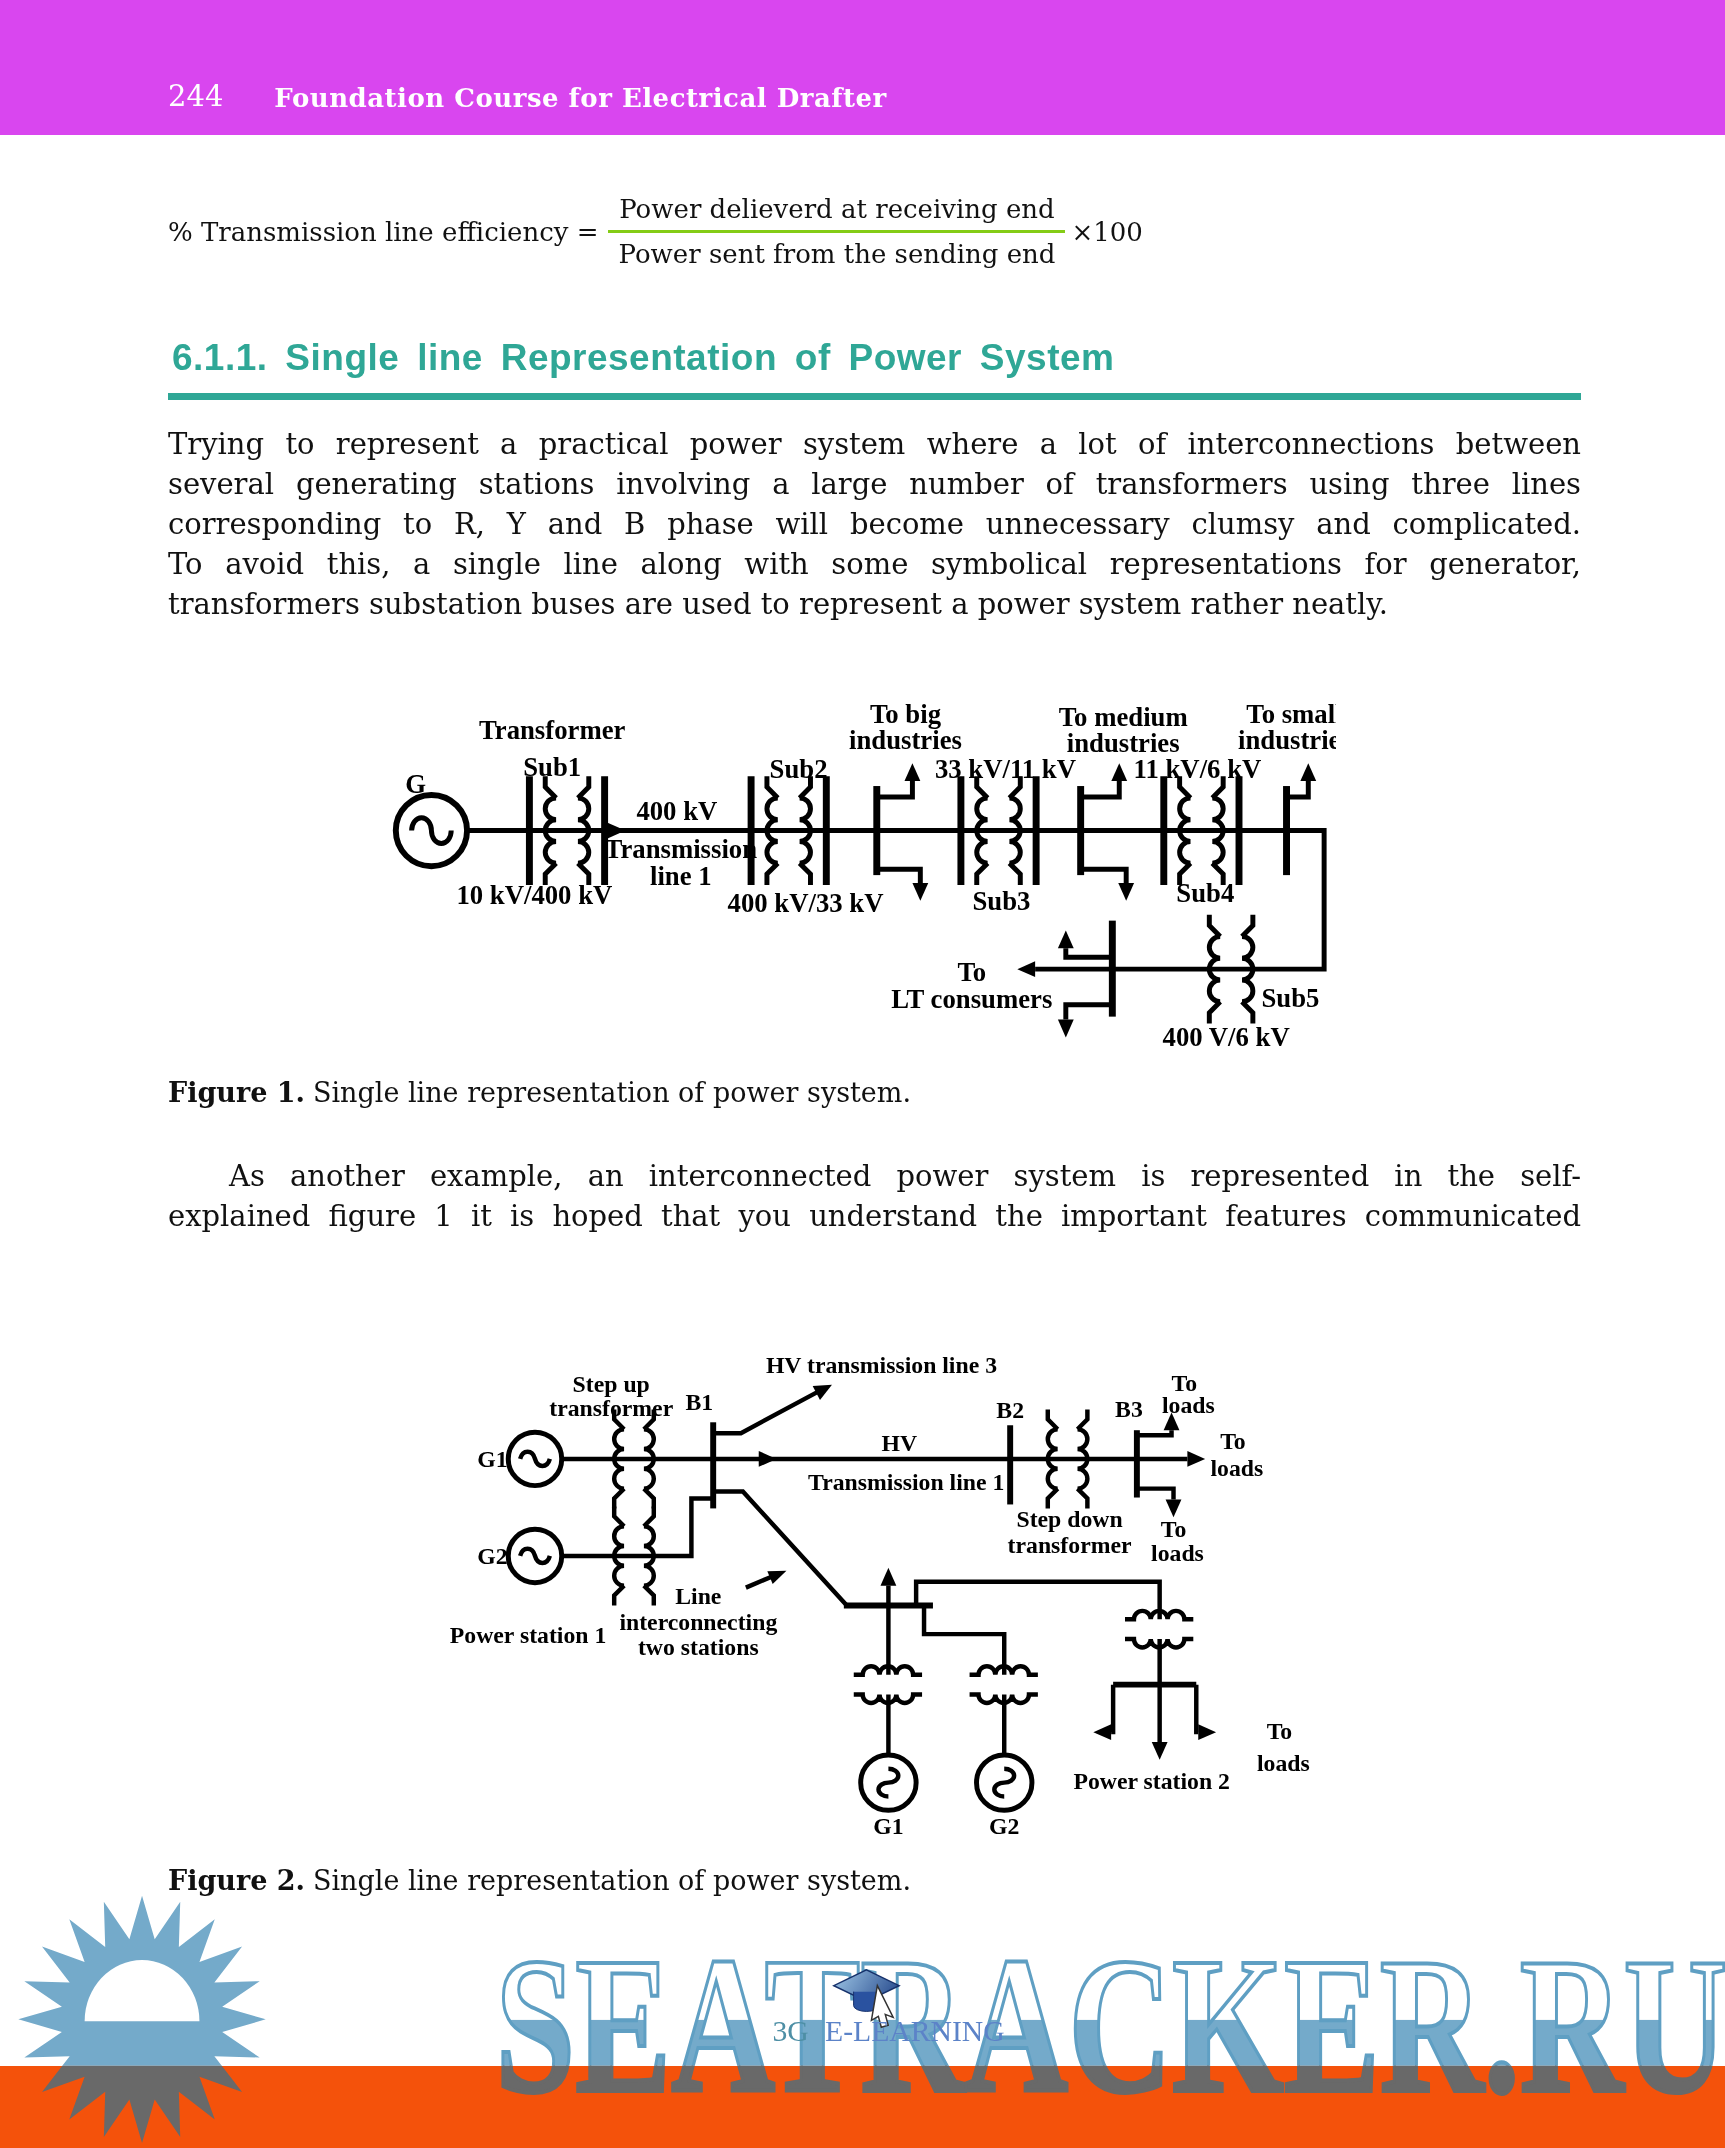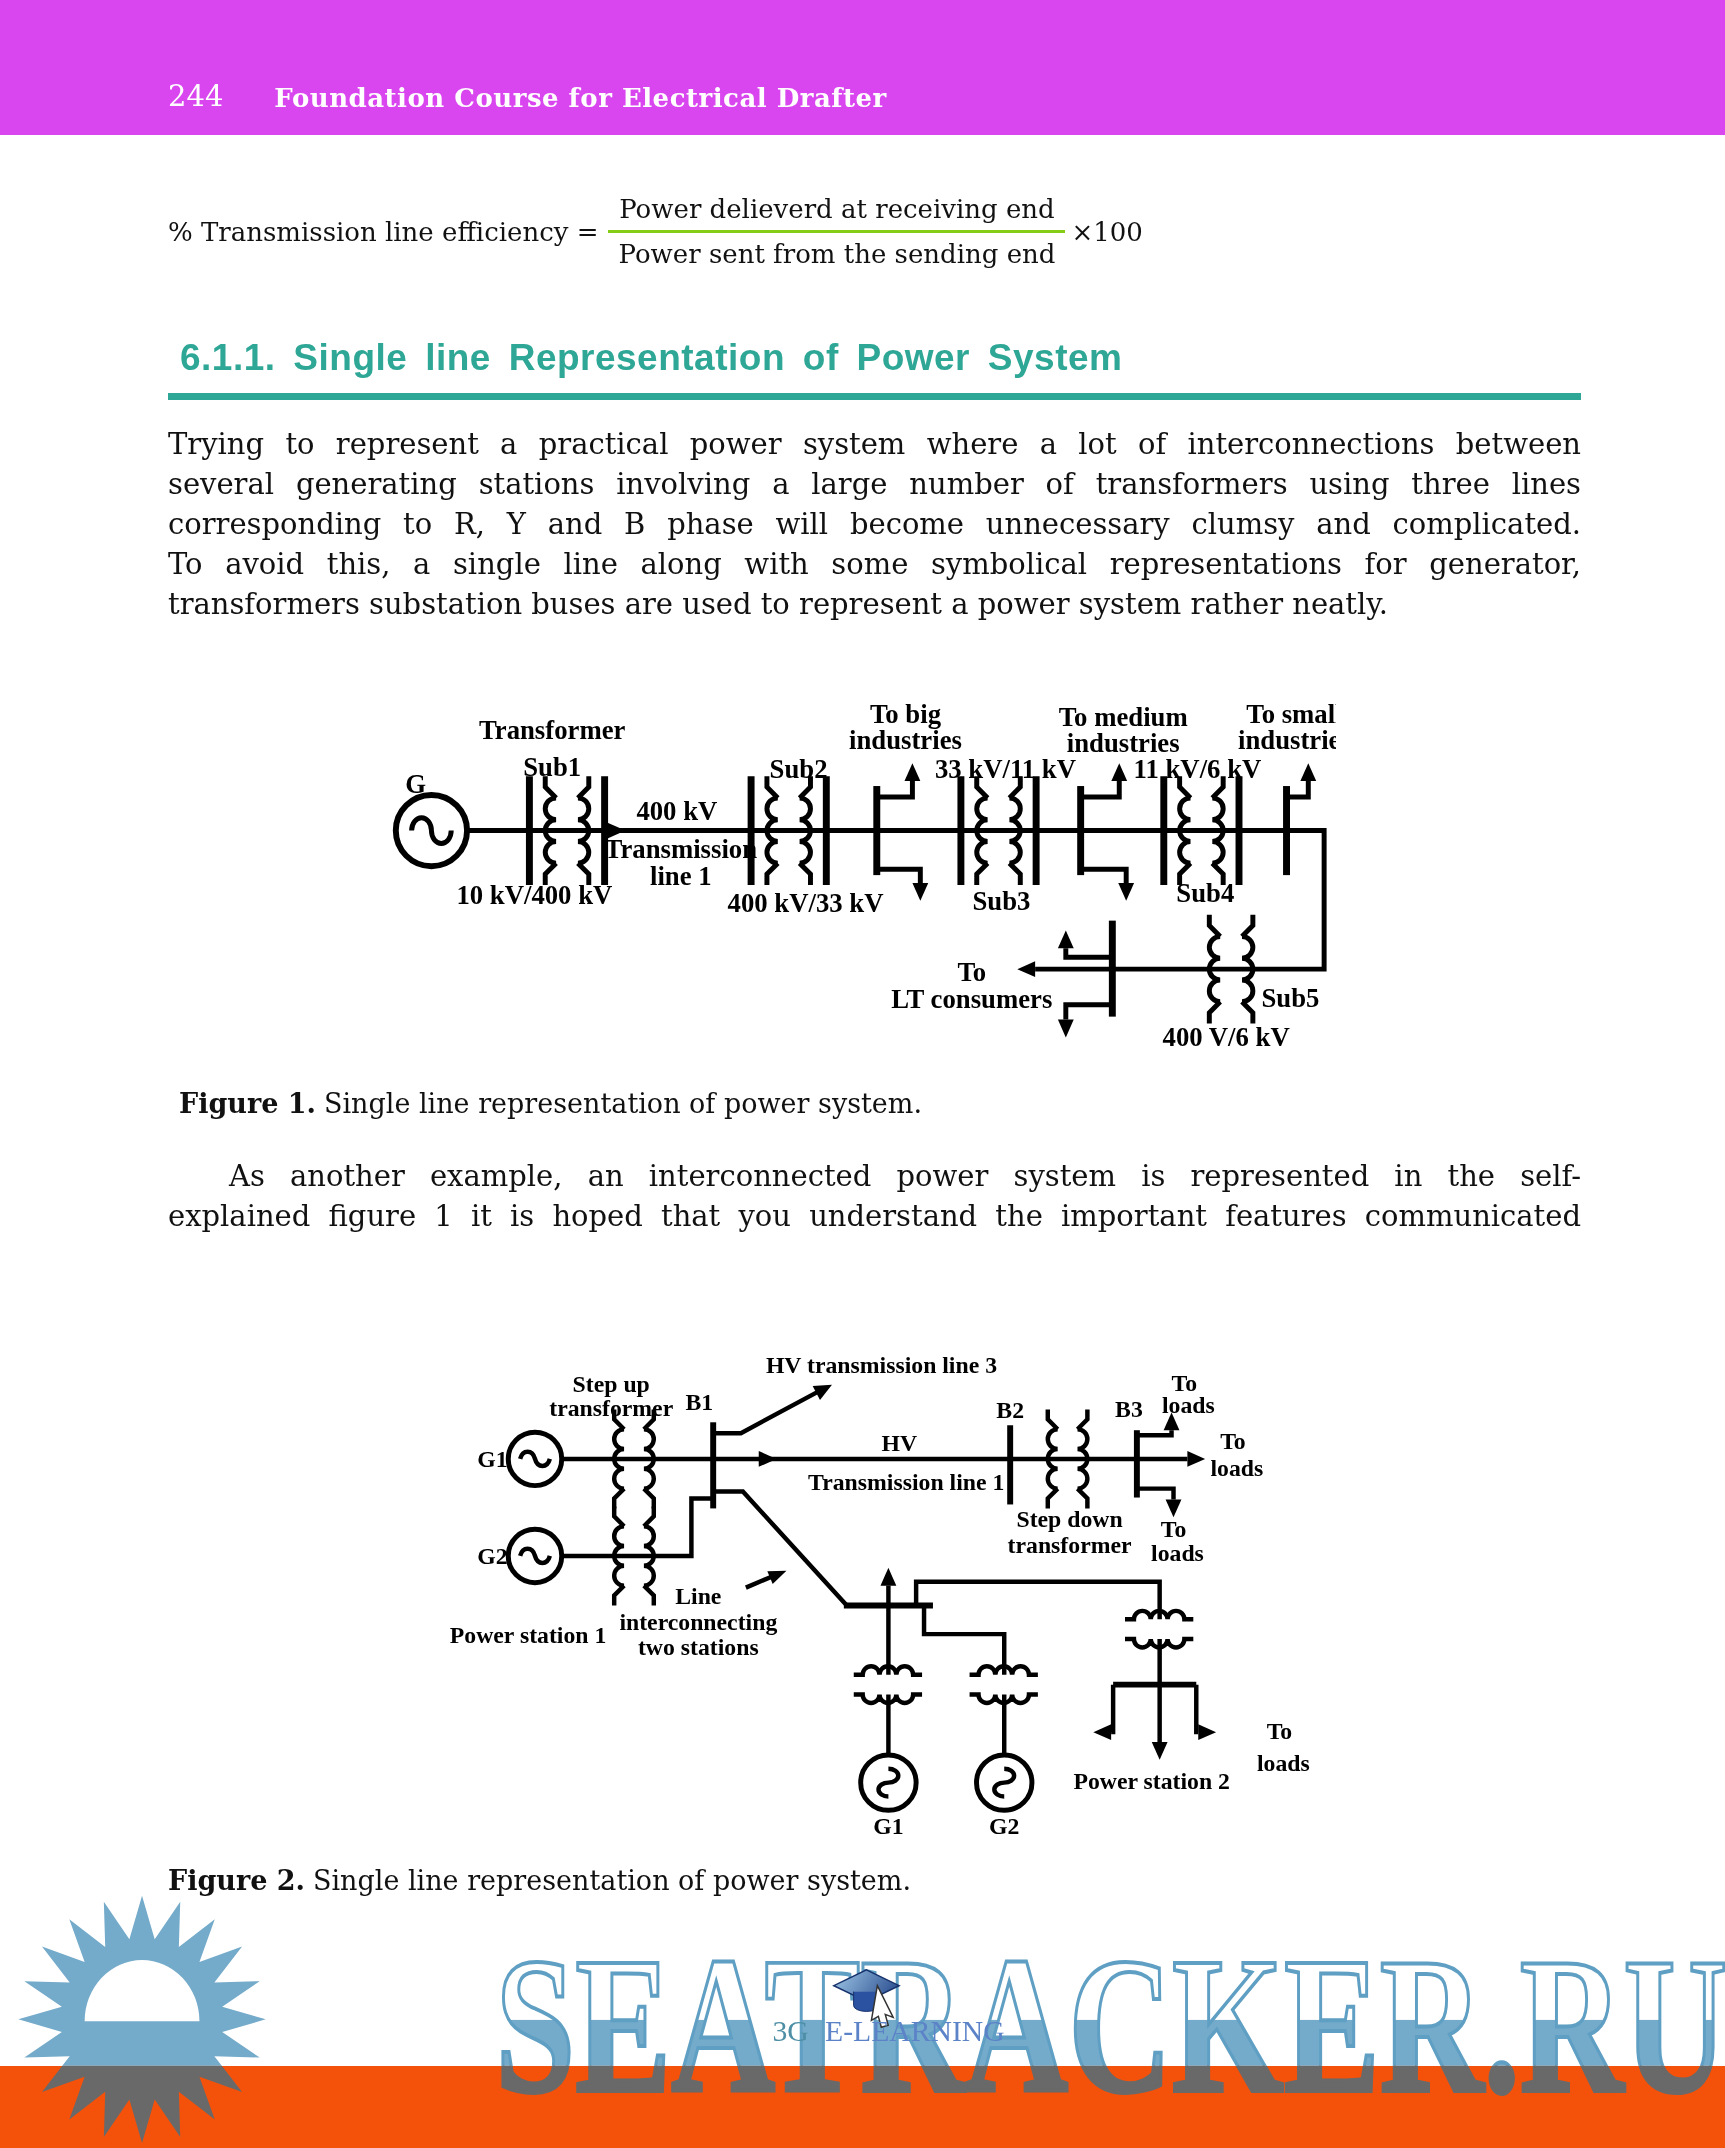--- a/index.html
+++ b/index.html
@@ -11,21 +11,21 @@
   .pagenum{color:#fff;font-size:29px;font-weight:400;}
   .booktitle{color:#fff;font-size:26px;font-weight:700;margin-left:51px;letter-spacing:0.5px;}
   
   .formula{position:absolute;left:168px;top:184px;height:95px;display:flex;align-items:center;
            font-size:26px;}
   .frac{display:inline-block;text-align:center;margin-left:10px;}
   .frac .num{display:block;padding:2px 10px 6px 10px;border-bottom:3px solid #84cc16;}
   .frac .den{display:block;padding:6px 10px 2px 10px;}
   .times{margin-left:6px;}
   
-  .heading{position:absolute;left:180px;top:337px;width:1413px;
+  .heading{position:absolute;left:172px;top:337px;width:1413px;
            font-family:"Liberation Sans",sans-serif;font-weight:700;font-size:37px;
            color:#2FA796;word-spacing:7px;letter-spacing:0.5px;}
   .rule{position:absolute;left:168px;top:393px;width:1413px;height:7px;background:#2FA796;}
   
   .para{position:absolute;left:168px;width:1413px;font-size:29px;line-height:40px;}
   .p1{top:424px;}
   .p2{top:1156px;}
   .ln{display:block;width:100%;}
   .j{text-align:justify;text-align-last:justify;}
   .ind{text-indent:61px;}
@@ -153,21 +153,21 @@
       <text x="1218" y="911">Sub4</text>
       <text x="1308" y="730">To small</text>
       <text x="1308" y="757">industries</text>
       <text x="982" y="991">To</text>
       <text x="982" y="1018">LT consumers</text>
       <text x="1304" y="1017">Sub5</text>
       <text x="1239" y="1057">400 V/6 kV</text>
     </g>
   </svg>
 
-  <p class="caption cap1" style="margin:11px;text-align:right;">
+  <p class="caption cap1" style="margin:0;text-align:right;">
     <b>Figure 1.</b><span>Single line representation of power system.</span>
   </p>
 
   <div class="para p2">
     <span class="ln j ind">As another example, an interconnected power system is represented in the self-</span>
     <span class="ln j">explained figure 1 it is hoped that you understand the important features communicated</span>
   </div>
 
   <svg class="figsvg f2" style="left:436px;top:1351px;" width="886" height="495" viewBox="440 1365 895 500">
     <g stroke-width="4.5">

